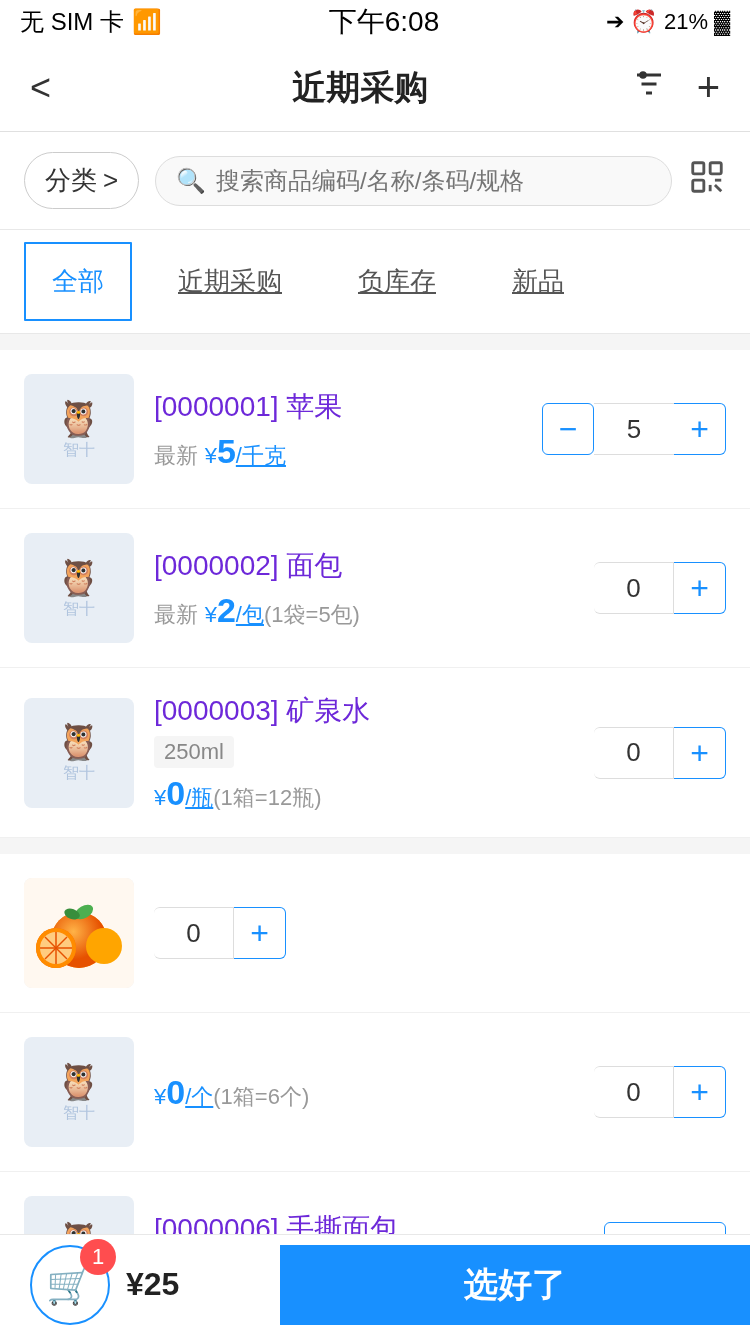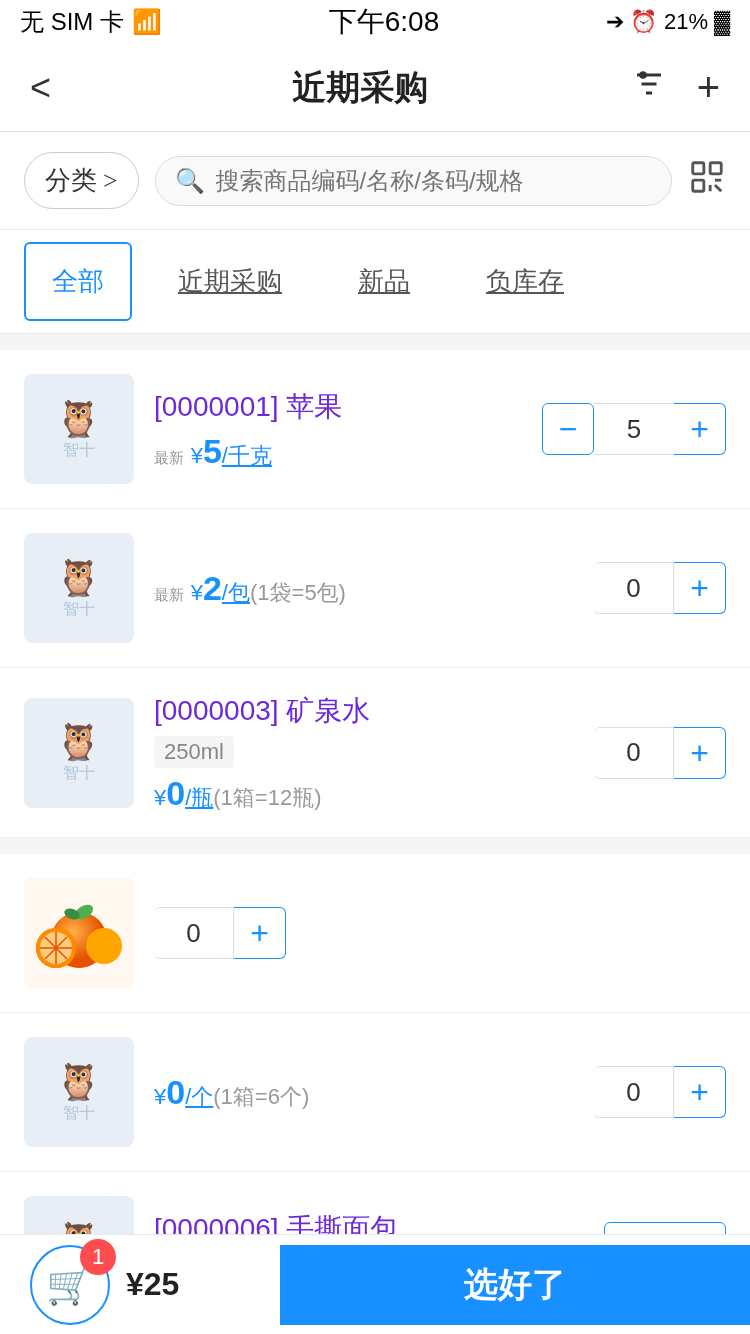--- a/index.html
+++ b/index.html
@@ -32,21 +32,20 @@
       background: #fff;
       padding: 20px 24px;
       display: flex; align-items: center; gap: 16px;
       border-bottom: 1px solid #e8e8e8;
     }
     .category-btn {
       border: 1.5px solid #ccc; border-radius: 30px;
       padding: 10px 20px; font-size: 26px; color: #333;
       background: #fff; white-space: nowrap; display: flex; align-items: center; gap: 6px;
       cursor: pointer;
-      font-family: Liberation Serif, serif;
     }
     .search-box {
       flex: 1; border: 1.5px solid #ddd; border-radius: 30px;
       padding: 10px 20px; display: flex; align-items: center; gap: 10px;
       background: #f9f9f9;
     }
     .search-icon { font-size: 24px; color: #999; }
     .search-input { border: none; background: transparent; font-size: 24px; color: #999; outline: none; flex: 1; }
     .scan-icon { font-size: 32px; color: #555; cursor: pointer; }
 
@@ -56,21 +55,21 @@
       display: flex; gap: 0;
       border-bottom: 1px solid #e8e8e8;
     }
     .tab-item {
       padding: 22px 30px; font-size: 26px; color: #555;
       cursor: pointer; border: none; background: none;
       position: relative;
     }
     .tab-item.active {
       color: #1890ff;
-      border: 2px solid #1890ff; border-radius: 6px;
+      border: 2px solid #1890ff; border-radius: 1px;
       margin: 12px 8px 12px 0;
       padding: 10px 26px;
     }
     .tab-item:not(.active) { margin: 12px 8px; text-decoration: underline; }
 
     
     .divider { height: 16px; background: #f5f5f5; }
 
     
     .product-list { background: #fff; }
@@ -97,21 +96,21 @@
     .thumb-text { font-size: 16px; color: #b0c4de; }
 
     .product-info { flex: 1; }
     .product-name { font-size: 28px; color: #6d28d9; margin-bottom: 6px; }
     .product-spec { font-size: 22px; color: #888; background: #f5f5f5; display: inline-block; padding: 3px 10px; border-radius: 4px; margin-bottom: 6px; }
     .product-price { font-size: 24px; color: #666; }
     .price-yen { color: #1890ff; font-size: 22px; }
     .price-value { color: #1890ff; font-size: 34px; font-weight: bold; }
     .price-unit { color: #1890ff; font-size: 22px; text-decoration: underline; }
     .price-extra { color: #999; font-size: 22px; }
-    .price-latest { color: #999; font-size: 15px; text-align: right; }
+    .price-latest { color: #999; font-size: 22px; text-align: right; }
 
     .qty-control { display: flex; align-items: center; gap: 0; }
     .qty-btn {
       width: 52px; height: 52px; border: 1.5px solid #1890ff; border-radius: 6px;
       background: #fff; color: #1890ff; font-size: 32px; font-weight: 400;
       cursor: pointer; display: flex; align-items: center; justify-content: center;
       line-height: 1;
     }
     .qty-input {
       width: 80px; height: 52px; border: 1.5px solid #ddd; border-left: none; border-right: none;
@@ -213,22 +212,22 @@
       <line x1="14" y1="17" x2="14" y2="21"></line>
       <line x1="17" y1="17" x2="21" y2="21"></line>
       <line x1="17" y1="17" x2="17" y2="17"></line>
     </svg>
   </span>
 </div>
 
 <div class="tabs-bar">
   <button class="tab-item active">全部</button>
   <button class="tab-item">近期采购</button>
+  <button class="tab-item">负库存</button>
   <button class="tab-item">新品</button>
-  <button class="tab-item">负库存</button>
 </div>
 
 <div class="divider"></div>
 
 <div class="product-list">
 
   <div class="product-item">
     <div class="product-thumb">
       <div class="thumb-placeholder">
         <span class="thumb-owl">🦉</span>
@@ -250,20 +249,21 @@
   </div>
 
   <div class="product-item">
     <div class="product-thumb">
       <div class="thumb-placeholder">
         <span class="thumb-owl">🦉</span>
         <span class="thumb-text">智十</span>
       </div>
     </div>
     <div class="product-info">
+      <div class="product-name">[0000002] 面包</div>
       <div class="product-price">
         <span class="price-latest">最新</span>
         <span class="price-yen">¥</span><span class="price-value">2</span><span class="price-unit">/包</span><span class="price-extra">(1袋=5包)</span>
       </div>
     </div>
     <div class="qty-control">
       <input class="qty-input" value="0" style="border-radius: 6px 0px 0px 6px; border-right: 1.5px solid rgb(221, 221, 221);">
       <button class="qty-btn" style="border-left:none;border-radius:0 6px 6px 0;">+</button>
     </div>
   </div>

